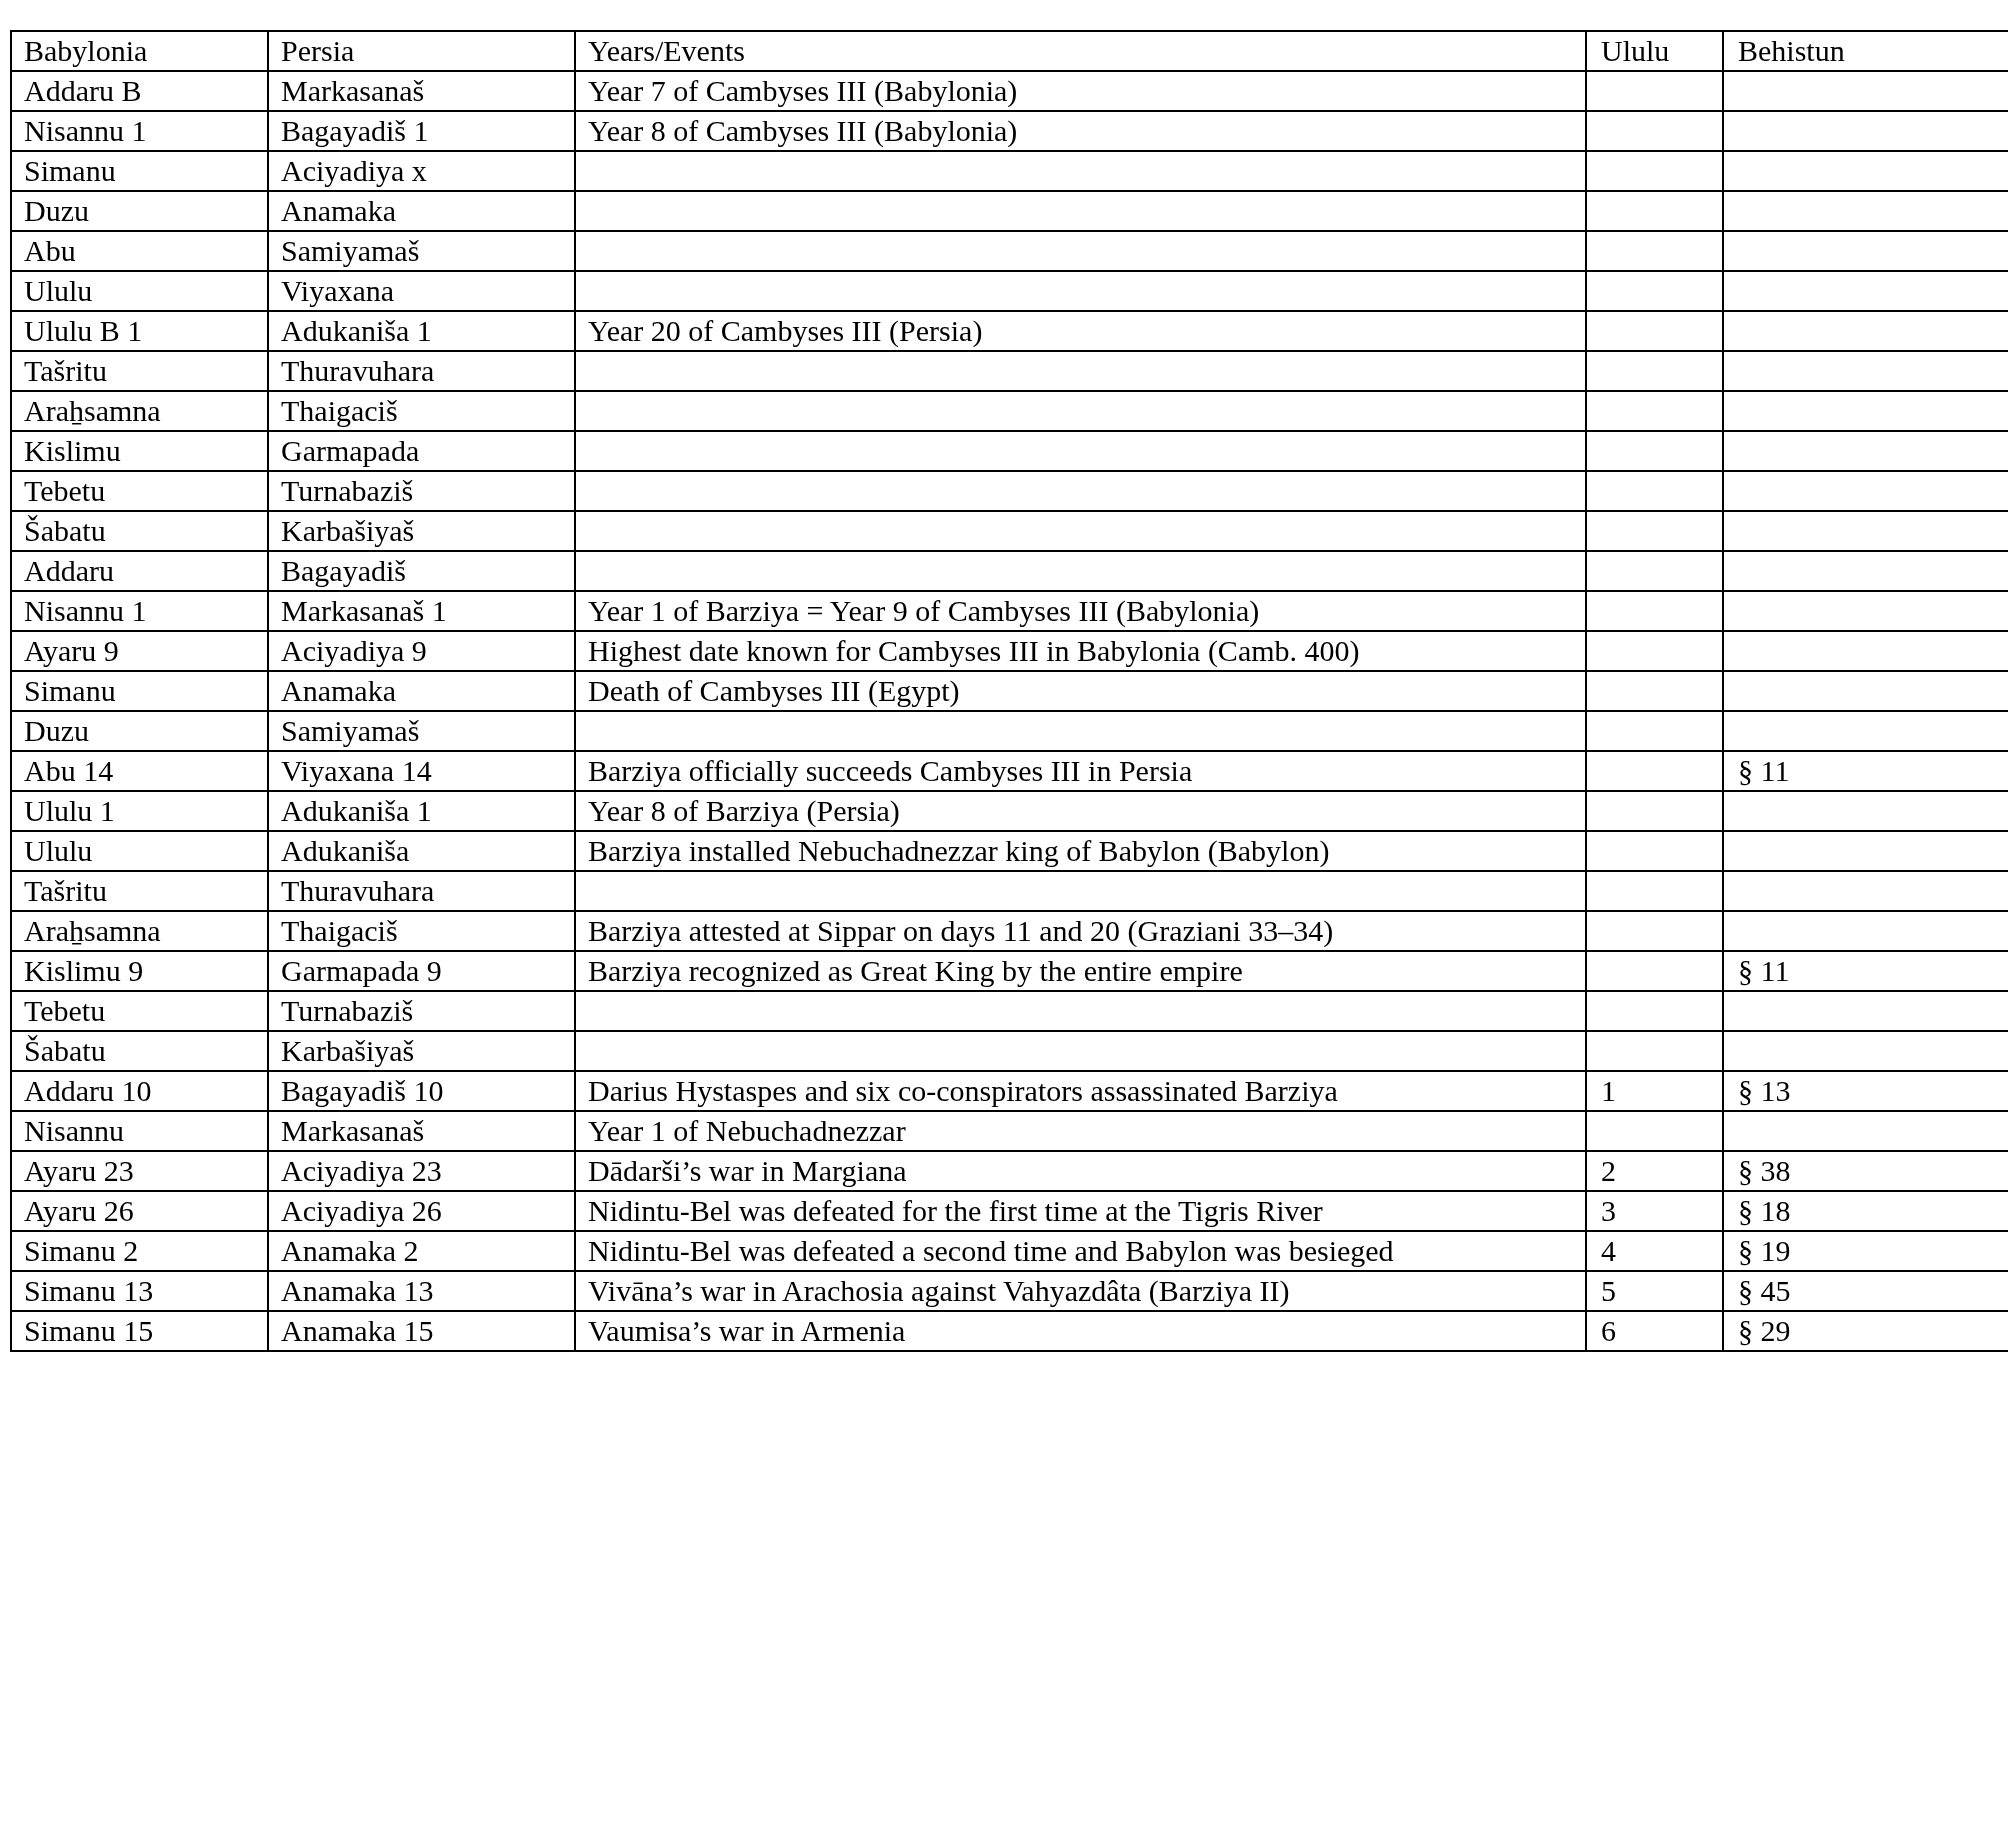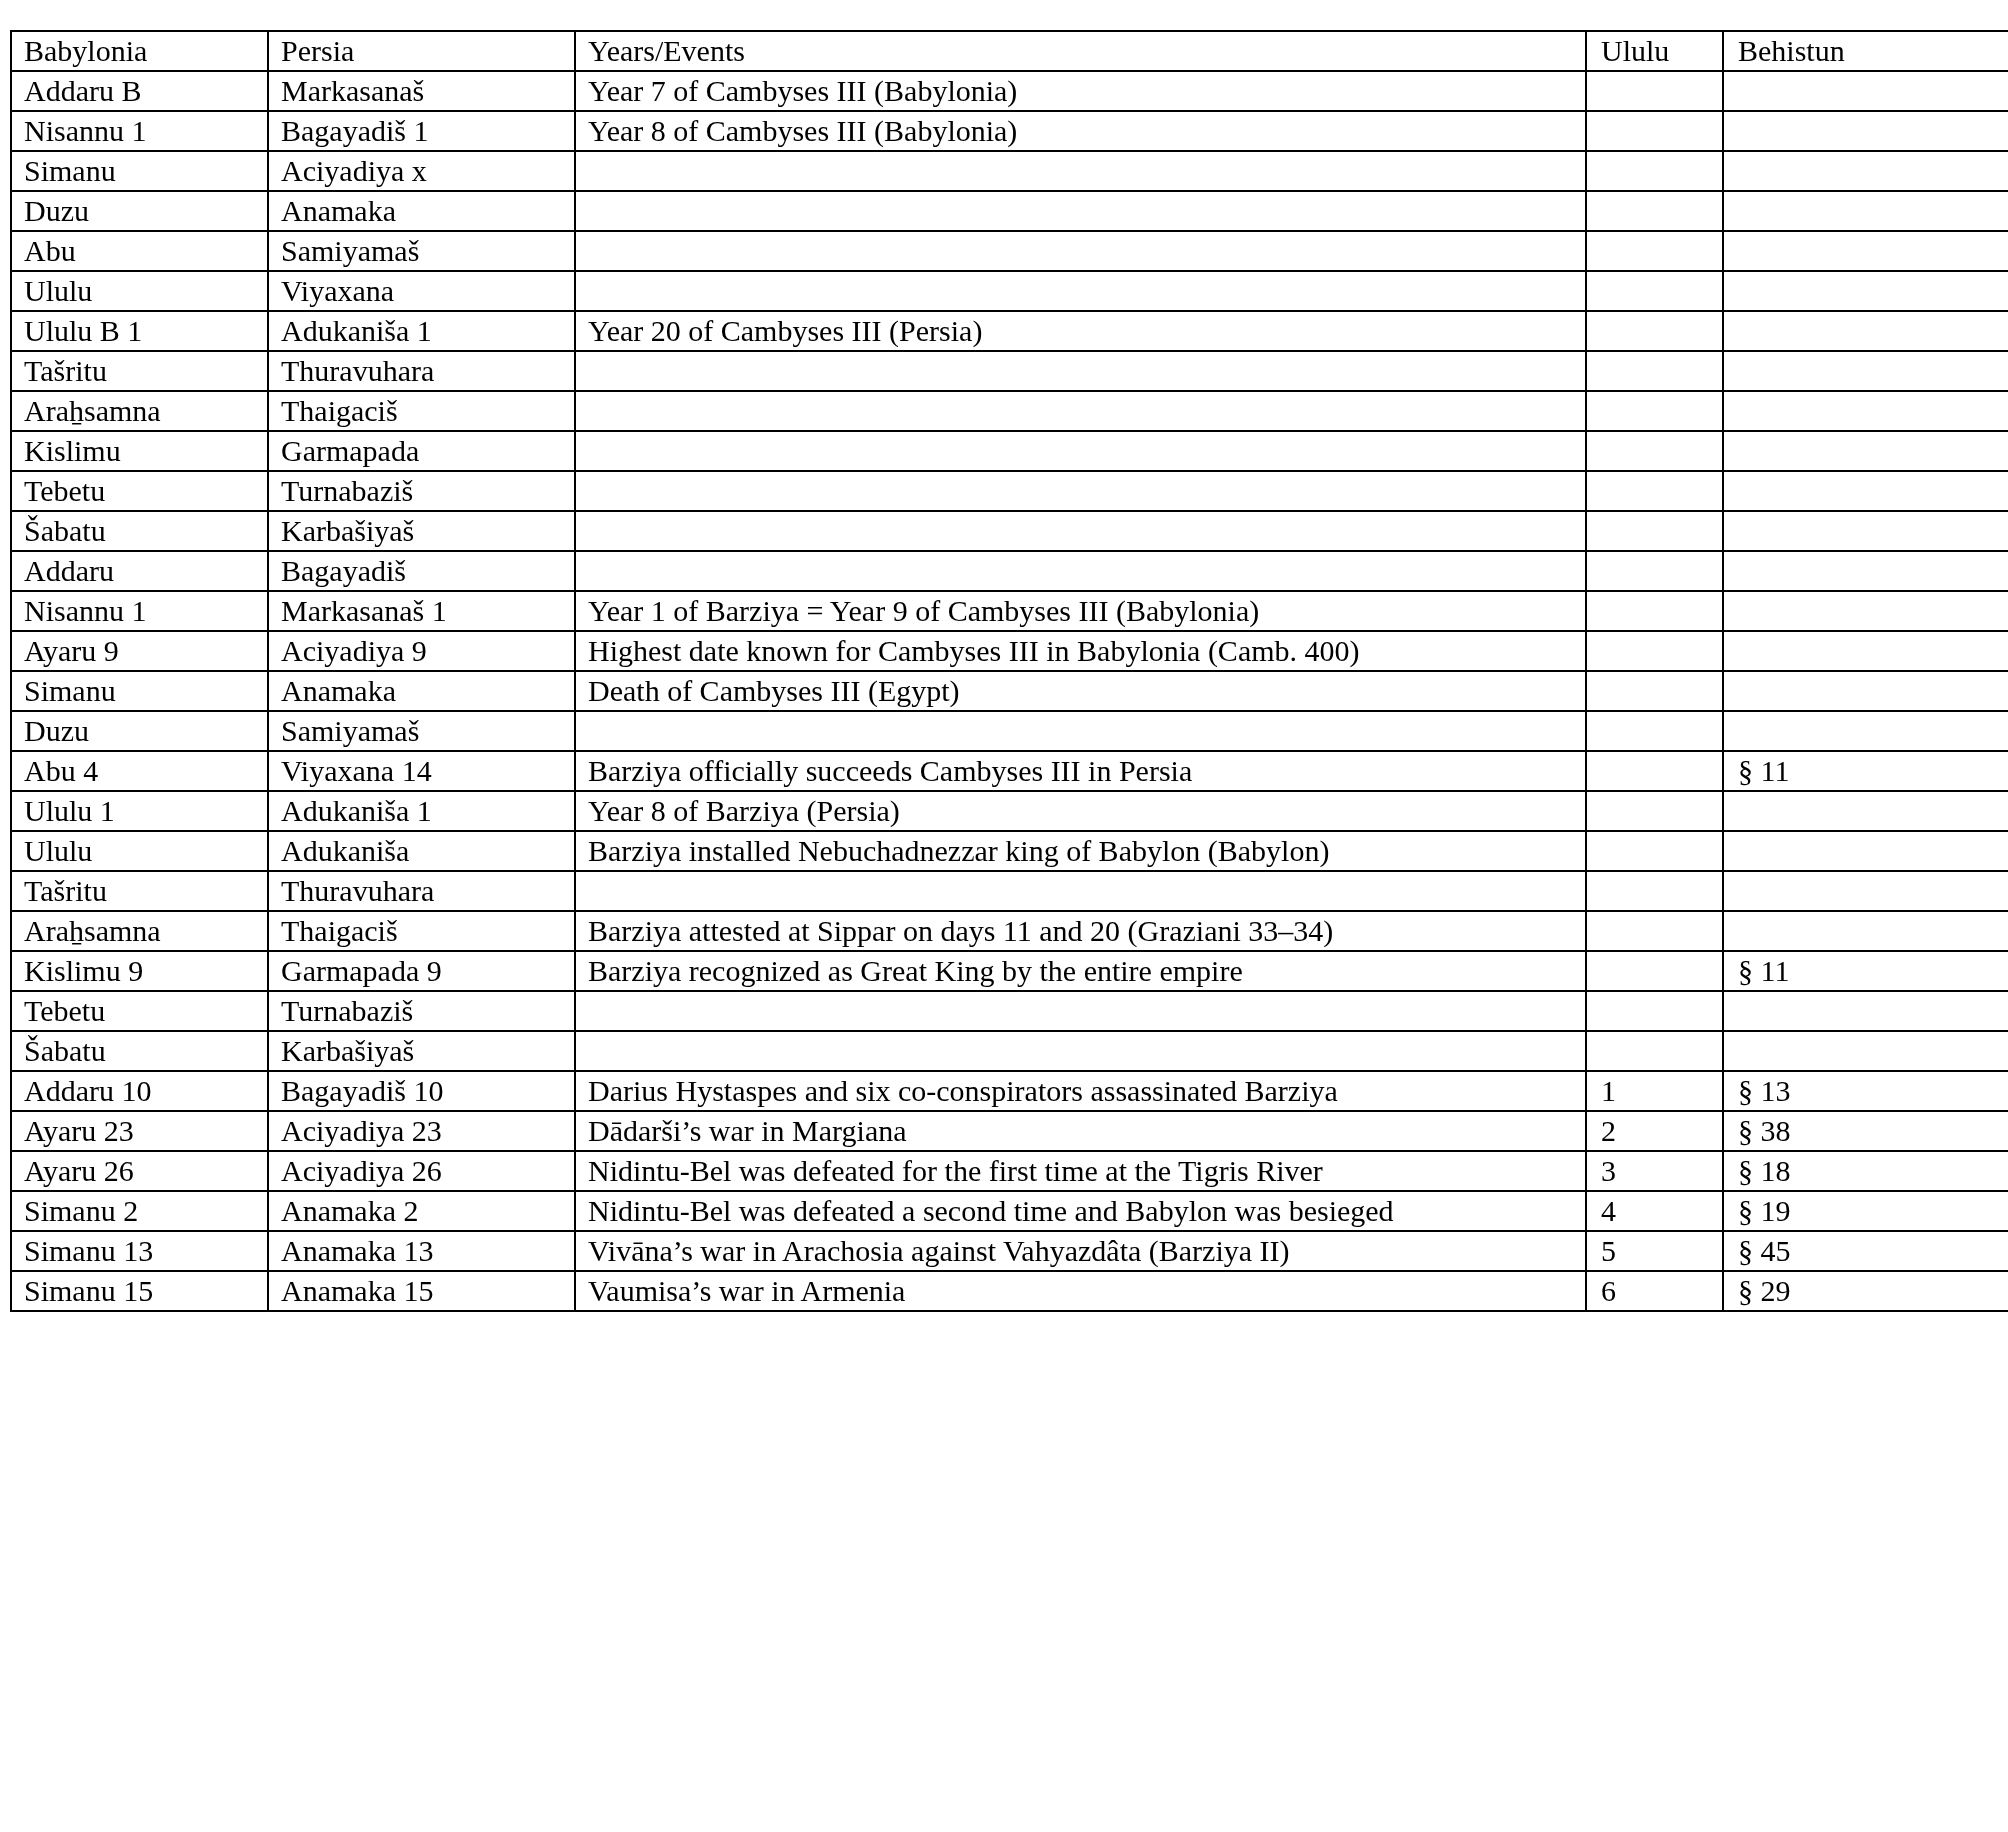--- a/index.html
+++ b/index.html
@@ -195,21 +195,21 @@
           <td class="cell-behistun empty"></td>
         </tr>
         <tr>
           <td class="cell-babylonia">Duzu</td>
           <td class="cell-persia">Samiyamaš</td>
           <td class="cell-events empty"></td>
           <td class="cell-battle empty"></td>
           <td class="cell-behistun empty"></td>
         </tr>
         <tr>
-          <td class="cell-babylonia">Abu 4</td>
+          <td class="cell-babylonia">Abu 14</td>
           <td class="cell-persia">Viyaxana 14</td>
           <td class="cell-events">Barziya officially succeeds Cambyses III in Persia</td>
           <td class="cell-battle empty"></td>
           <td class="cell-behistun">§ 11</td>
         </tr>
         <tr>
           <td class="cell-babylonia">Ululu 1</td>
           <td class="cell-persia">Adukaniša 1</td>
           <td class="cell-events">Year 8 of Barziya (Persia)</td>
           <td class="cell-battle empty"></td>
@@ -258,20 +258,27 @@
           <td class="cell-behistun empty"></td>
         </tr>
         <tr>
           <td class="cell-babylonia">Addaru 10</td>
           <td class="cell-persia">Bagayadiš 10</td>
           <td class="cell-events">Darius Hystaspes and six co-conspirators assassinated Barziya</td>
           <td class="cell-battle">1</td>
           <td class="cell-behistun">§ 13</td>
         </tr>
         <tr>
+          <td class="cell-babylonia">Nisannu</td>
+          <td class="cell-persia">Markasanaš</td>
+          <td class="cell-events">Year 1 of Nebuchadnezzar</td>
+          <td class="cell-battle empty"></td>
+          <td class="cell-behistun empty"></td>
+        </tr>
+        <tr>
           <td class="cell-babylonia">Ayaru 23</td>
           <td class="cell-persia">Aciyadiya 23</td>
           <td class="cell-events">Dādarši’s war in Margiana</td>
           <td class="cell-battle">2</td>
           <td class="cell-behistun">§ 38</td>
         </tr>
         <tr>
           <td class="cell-babylonia">Ayaru 26</td>
           <td class="cell-persia">Aciyadiya 26</td>
           <td class="cell-events">Nidintu-Bel was defeated for the first time at the Tigris River</td>

